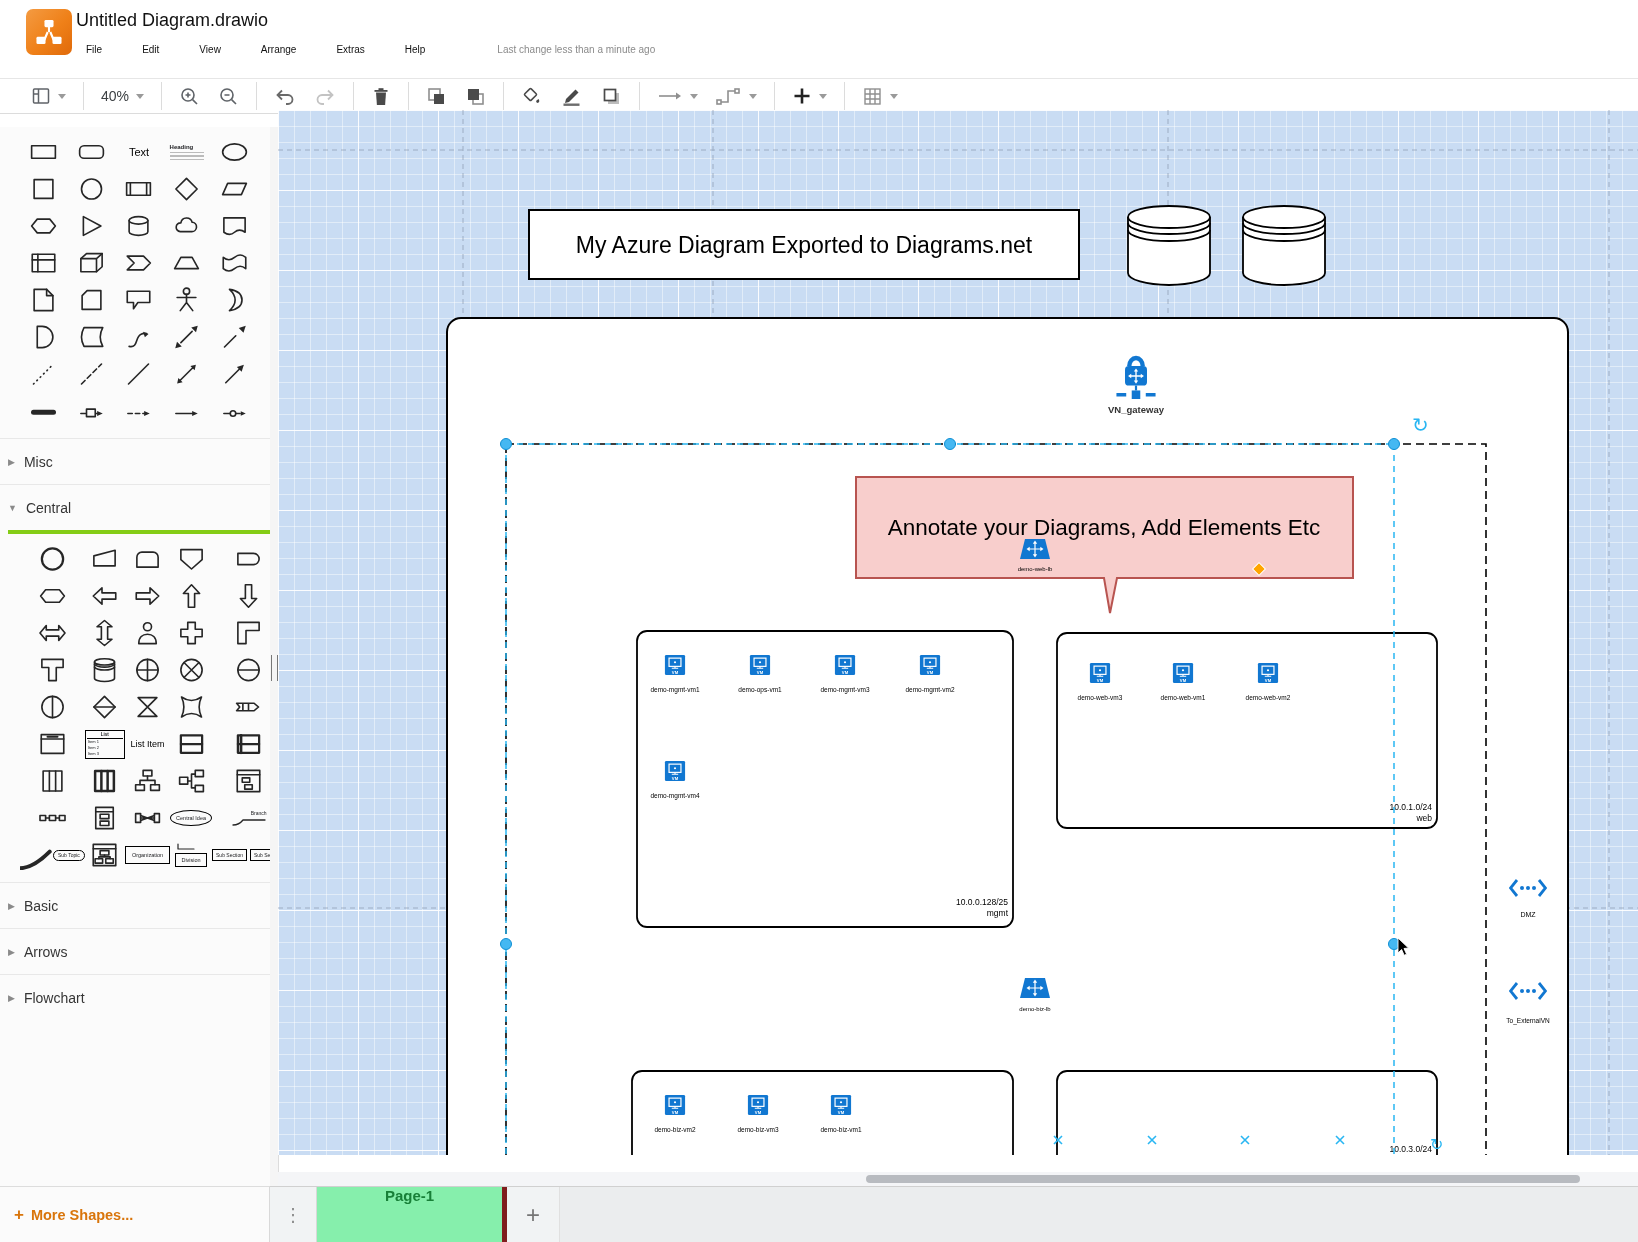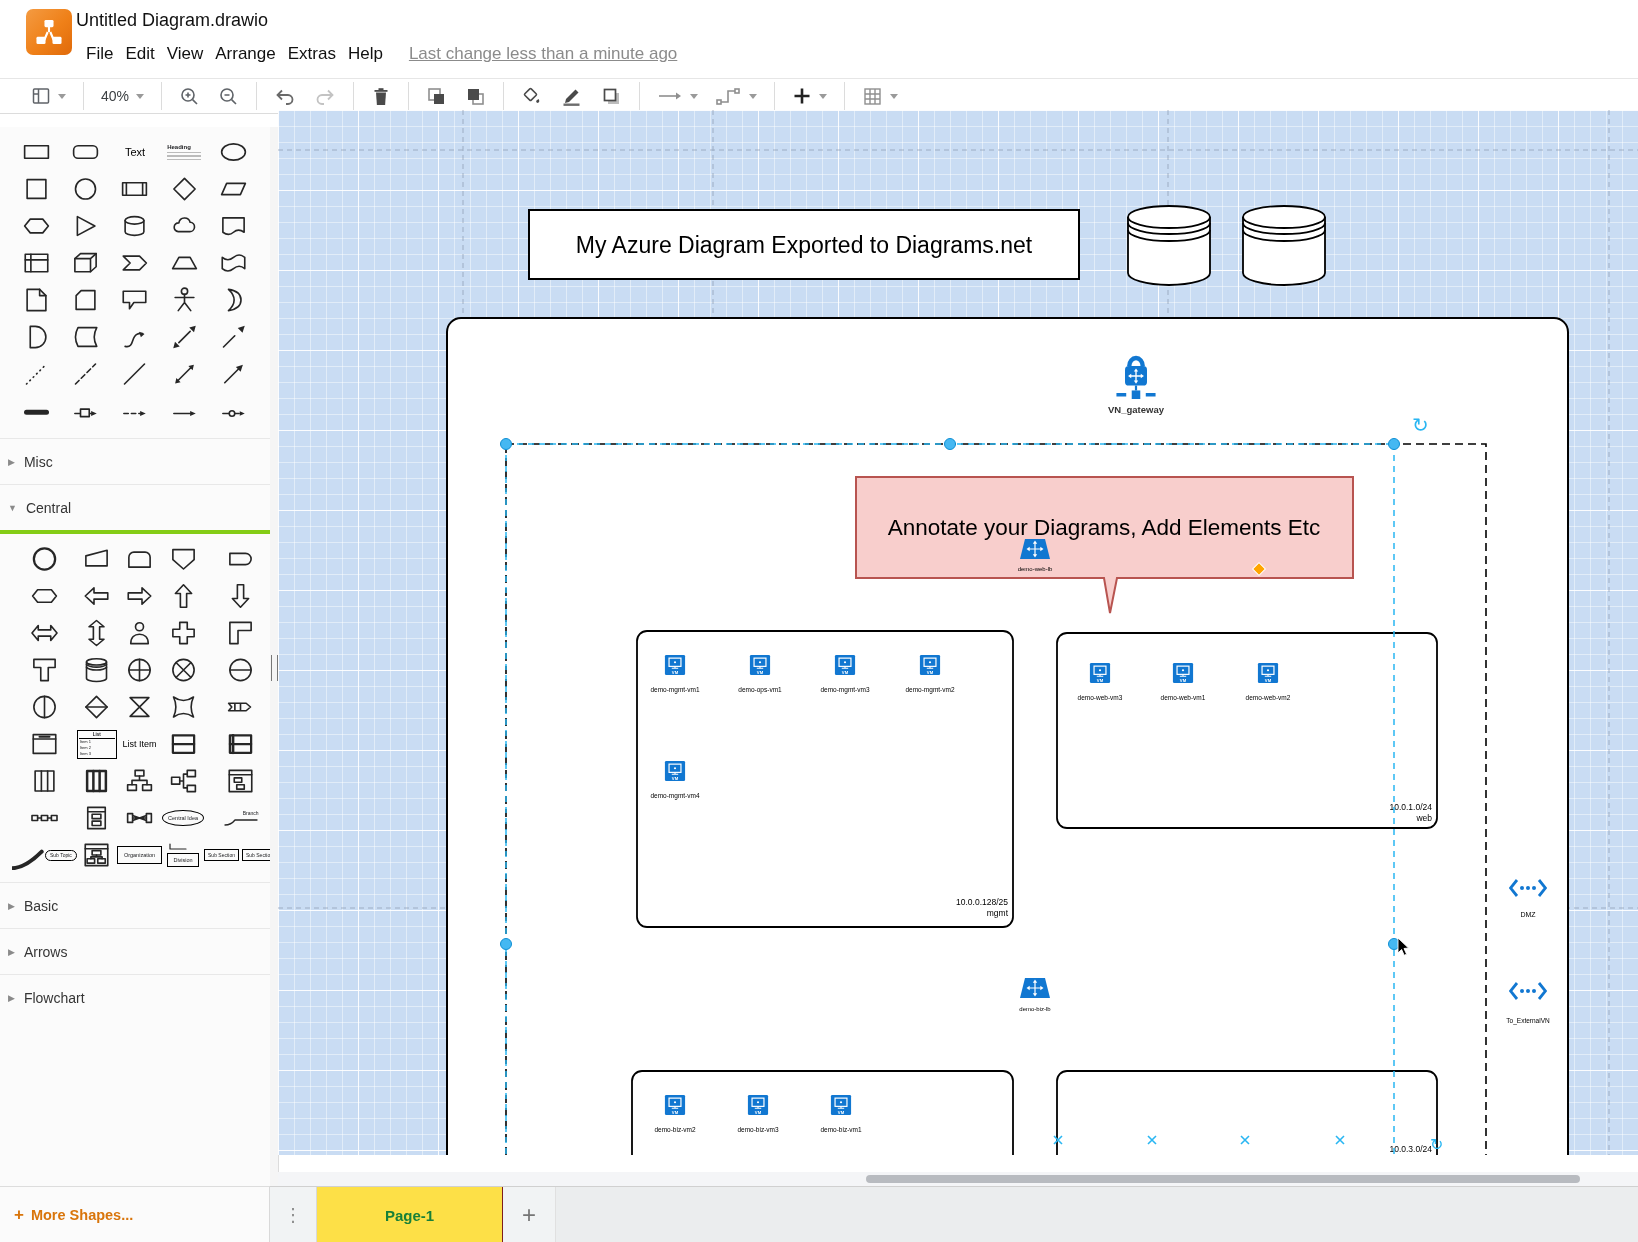--- a/index.html
+++ b/index.html
@@ -7,35 +7,35 @@
     width:1638px;height:1242px;position:relative;overflow:hidden;
     font-family:"Liberation Sans","DejaVu Sans",sans-serif;
     background:#fff;color:#202124;
   }
   
   .header{position:absolute;left:0;top:0;width:1638px;height:78px;background:#fff;}
   .logo{position:absolute;left:26px;top:9px;width:46px;height:46px;border-radius:7px;
     background:linear-gradient(135deg,#f49b42 0%,#ef8018 55%,#e06a0a 100%);}
   .logo svg{position:absolute;left:7px;top:7px;}
   .doc-title{position:absolute;left:76px;top:10px;font-size:18px;color:#111;}
-  .menubar{position:absolute;left:86px;top:44px;display:flex;gap:12px;font-size:17px;color:#111;}
+  .menubar{position:absolute;left:86px;top:44px;display:flex;gap:40px;font-size:10px;color:#111;}
   .menubar span{cursor:default;}
-  .last-change{color:#8b8b8b;text-decoration:underline;margin-left:14px;}
+  .last-change{color:#8b8b8b;margin-left:32px;}
   
   .toolbar{position:absolute;left:0;top:78px;width:1638px;height:36px;background:#fff;
     border-top:1px solid #e6e6e6;border-bottom:1px solid #dcdcdc;display:flex;align-items:center;padding-left:22px;box-sizing:border-box;}
   .tb-item{display:flex;align-items:center;gap:3px;margin:0 9px;color:#5f6368;}
   .tb-item svg{display:block;}
   .tb-sep{width:1px;height:28px;background:#dcdcdc;margin:0 8px;}
   .caret{width:0;height:0;border-left:4.5px solid transparent;border-right:4.5px solid transparent;border-top:5px solid #9a9a9a;margin-left:4px;}
   .zoom-label{font-size:14px;color:#3c4043;}
   
   .sidebar{position:absolute;left:0;top:127px;width:270px;bottom:56px;background:#fbfbfb;
     border-right:1px solid #d9d9d9;overflow:hidden;}
-  .shape-grid{display:grid;grid-template-columns:repeat(5,1fr);padding:8px 12px 10px 12px;row-gap:3px;}
+  .shape-grid{display:grid;grid-template-columns:repeat(5,1fr);padding:8px 12px 10px 12px;row-gap:3px;margin-left:8px;}
   .cell{height:34px;display:flex;align-items:center;justify-content:center;cursor:pointer;}
   .cell svg{stroke:#262626;fill:none;stroke-width:1.3;stroke-linejoin:round;stroke-linecap:round;width:33px;height:30px;}
   .section{height:45px;display:flex;align-items:center;padding-left:14px;font-size:14px;color:#353535;
     border-top:1px solid #e8e8e8;cursor:pointer;background:#fbfbfb;}
   .section .chev{color:#8a8a8a;font-size:9px;margin-right:9px;margin-left:-6px;}
   .grid-divider{border-top:4px solid #84cc16;}
   .more-shapes{position:absolute;left:0;bottom:0;width:270px;height:56px;background:#fbfbfb;border-top:1px solid #ddd;
     border-right:1px solid #d9d9d9;display:flex;align-items:center;padding-left:14px;box-sizing:border-box;
     color:#d9750b;font-weight:bold;font-size:14.5px;cursor:pointer;}
   .more-shapes .plus{font-size:17px;margin-right:7px;}
@@ -71,22 +71,22 @@
       linear-gradient(rgba(255,255,255,.45) 1px, transparent 1px),
       linear-gradient(90deg, rgba(255,255,255,.45) 1px, transparent 1px);
     background-size:80px 80px,80px 80px,16px 16px,16px 16px;}
   .canvas svg.scene{position:absolute;left:0;top:0;}
   
   .scroll-strip{position:absolute;left:278px;top:1172px;width:1360px;height:14px;background:#f4f5f7;}
   .hscroll{position:absolute;left:588px;top:3px;width:714px;height:8px;background:#b8bbc0;border-radius:4px;}
   .footer{position:absolute;left:270px;top:1186px;right:0;height:56px;background:#f1f3f4;border-top:1px solid #d0d0d0;
     display:flex;align-items:stretch;}
   .pages-menu{width:46px;display:flex;align-items:center;justify-content:center;color:#8a8a8a;font-size:18px;letter-spacing:0;}
-  .page-tab{width:185px;background:#fde047;border-left:1px solid #d8d8d8;border-right:1px solid #7f1d1d;
-    display:flex;align-items:center;justify-content:center;font-size:15px;font-weight:bold;color:#188038;cursor:pointer;}
+  .page-tab{width:185px;background:#86efac;border-left:1px solid #d8d8d8;border-right:5px solid #7f1d1d;
+    display:flex;align-items:flex-start;justify-content:center;font-size:15px;font-weight:bold;color:#188038;cursor:pointer;}
   .add-page{width:52px;display:flex;align-items:center;justify-content:center;color:#757575;font-size:24px;font-weight:300;cursor:pointer;border-right:1px solid #e0e0e0;}
   .footer-rest{flex:1;background:#ebedee;}
 </style>
 </head>
 <body>
 
 <div class="header">
   <div class="logo">
     <svg width="32" height="32" viewBox="0 0 24 24">
       <path d="M12 8v4M8.5 18l2.5-6M15.5 18 13 12" stroke="#fff" stroke-width="1.6" fill="none"></path>

